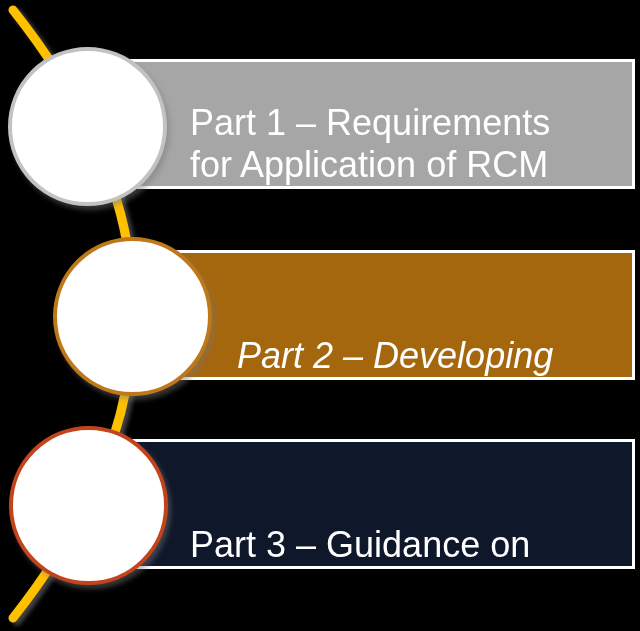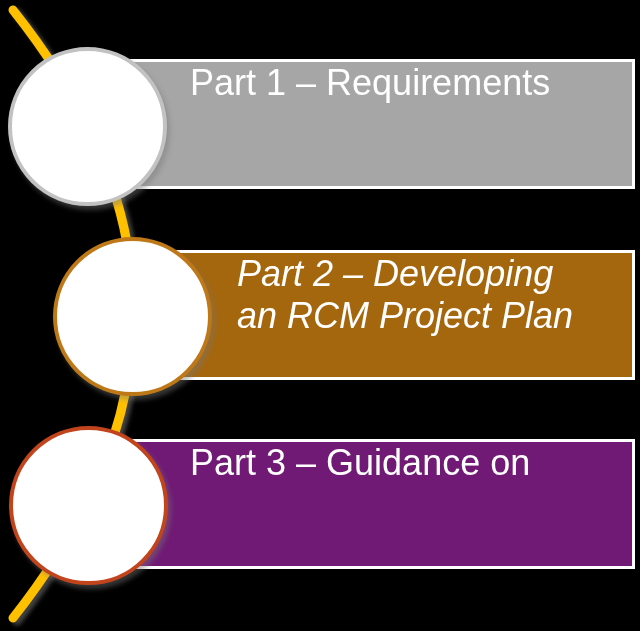--- a/index.html
+++ b/index.html
@@ -26,21 +26,21 @@
     stroke-width: 9;
     stroke-linecap: round;
   }
   .step-bar {
     position: absolute;
     z-index: 2;
     border: 3px solid #ffffff;
     box-sizing: content-box;
     display: flex;
     flex-direction: column;
-    justify-content: flex-start;
+    justify-content: flex-end;
     color: #ffffff;
     font-size: 36px;
     line-height: 42px;
     white-space: nowrap;
   }
   .bar-1 { left: 85px;  top: 59px;  width: 544px; height: 124px; padding-left: 0; }
   .bar-2 { left: 130px; top: 250px; width: 499px; height: 124px; font-style: italic; }
   .bar-3 { left: 87px;  top: 439px; width: 542px; height: 124px; }
   .bar-1 .bar-text { padding-left: 102px; }
   .bar-2 .bar-text { padding-left: 104px; }
@@ -64,31 +64,31 @@
 
 <div class="canvas">
 
   <svg class="flow-line-svg" width="640" height="631" viewBox="0 0 640 631">
     <path class="flow-line-path" d="M 13 10 Q 254 313 13 618" filter="drop-shadow(4px 3px 2px rgba(120,120,120,0.55))" style="stroke: rgb(255, 192, 0);"></path>
   </svg>
 
   <div class="step-bar bar-1" style="background-color: rgb(166, 166, 166);">
     <div class="bar-text">
       <div>Part 1 – Requirements</div>
+      <div>for Application of RCM</div>
     </div>
   </div>
 
   <div class="step-bar bar-2" style="background-color: rgb(165, 103, 14);">
     <div class="bar-text">
       <div>Part 2 – Developing</div>
-      <div>an RCM Project Plan</div>
     </div>
   </div>
 
-  <div class="step-bar bar-3" style="background-color: #701a75;">
+  <div class="step-bar bar-3" style="background-color: #0f172a;">
     <div class="bar-text">
       <div>Part 3 – Guidance on</div>
     </div>
   </div>
 
   <div class="step-circle circle-1" style="border-color: rgb(194, 194, 194);"></div>
 
   <div class="step-circle circle-2" style="border-color: rgb(190, 120, 23);"></div>
 
   <div class="step-circle circle-3" style="border-color: rgb(194, 68, 28);"></div>

